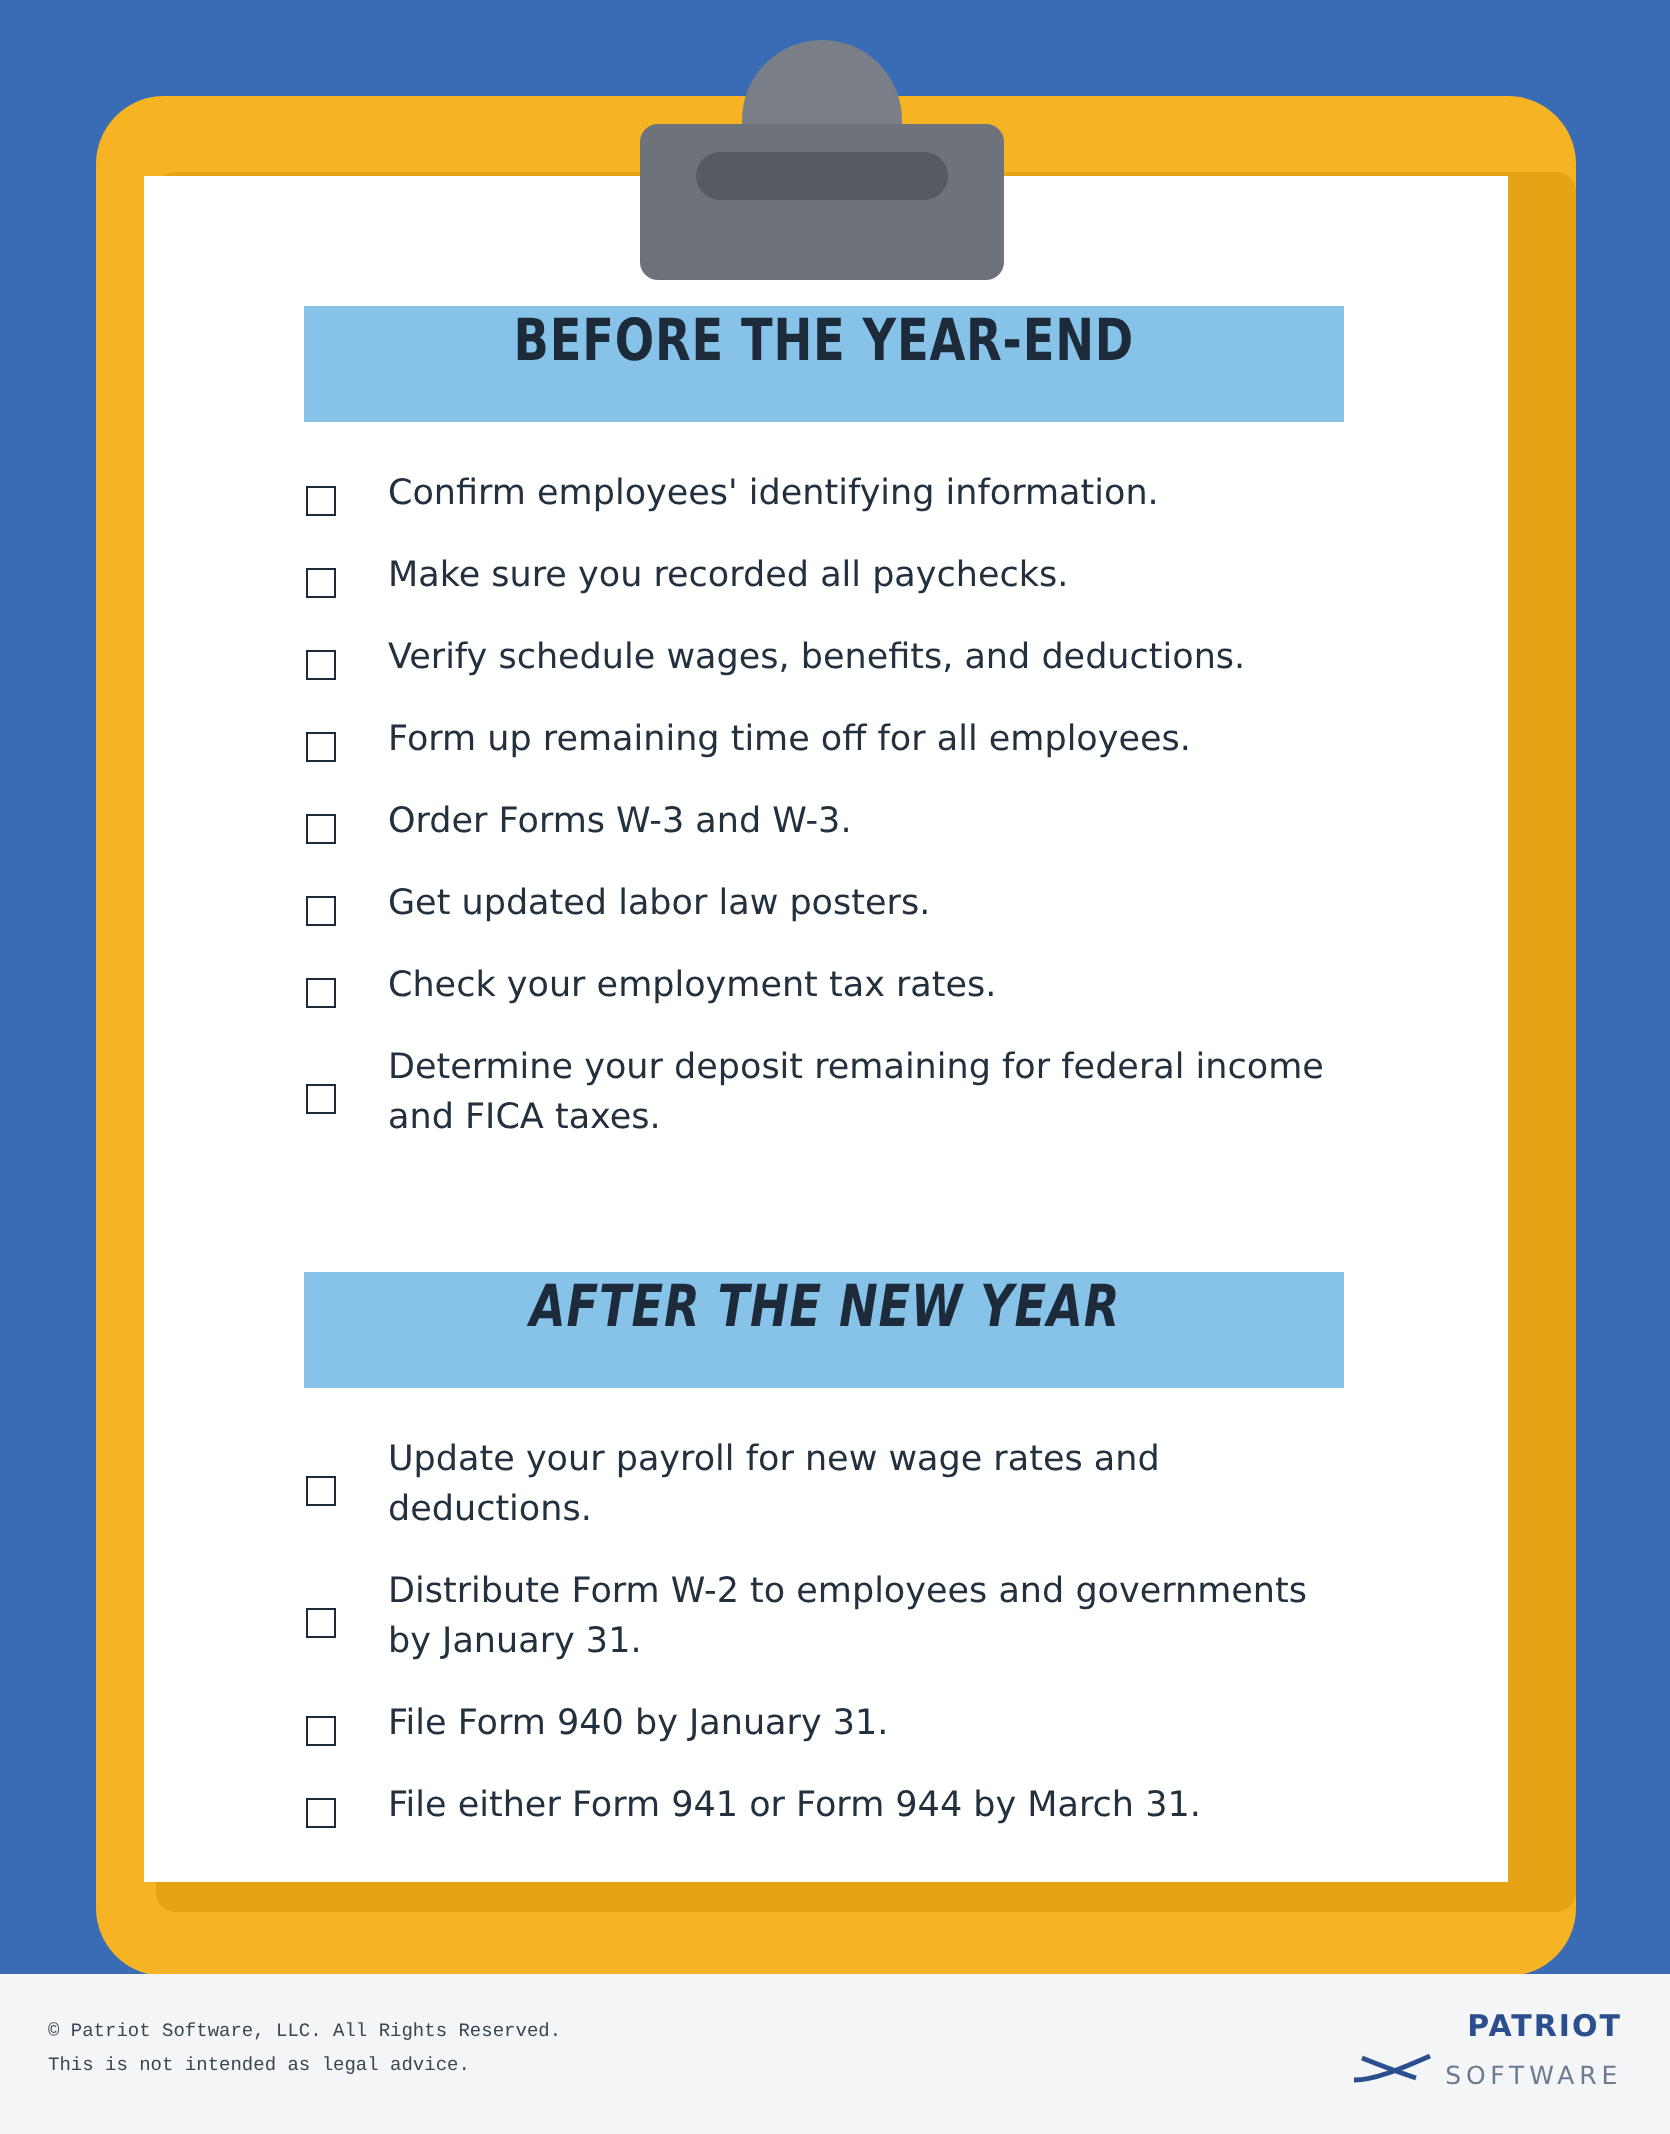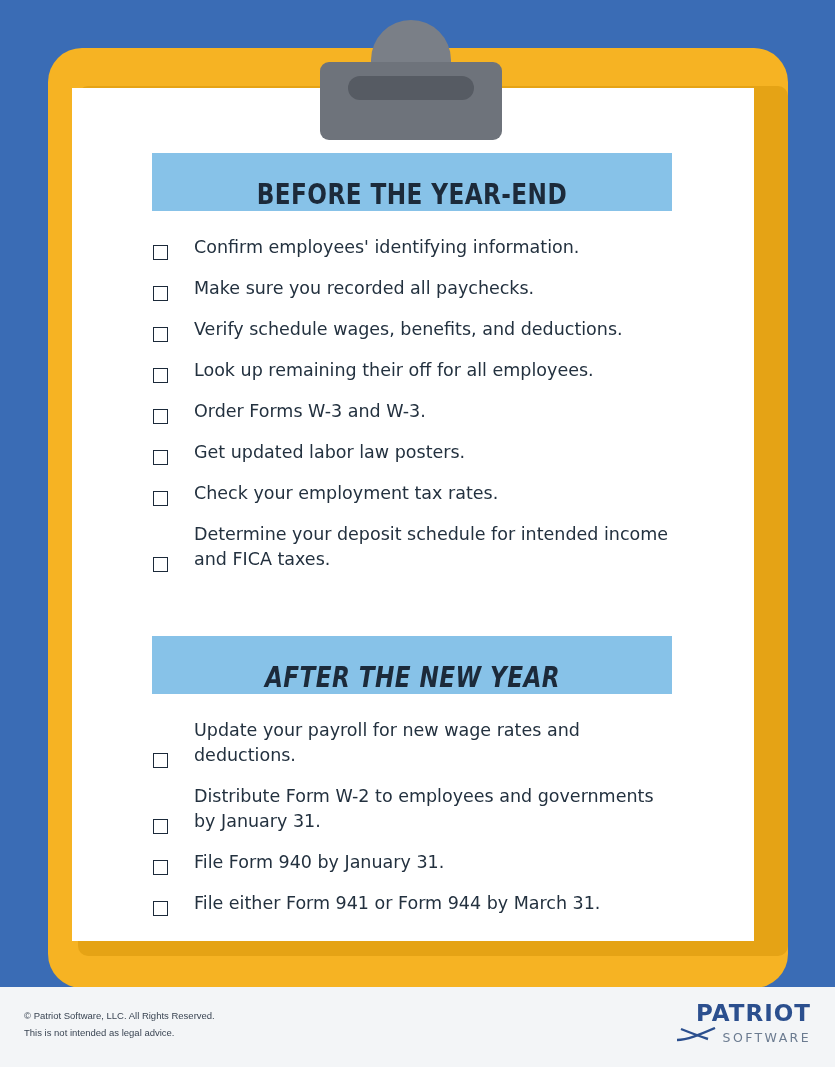--- a/index.html
+++ b/index.html
@@ -89,21 +89,21 @@
   .content {
     position: absolute;
     left: 152px;
     top: 153px;
     width: 520px;
   }
   .section-header {
     background: #87c2e8;
     height: 58px;
     display: flex;
-    align-items: flex-end;
+    align-items: flex-start;
     justify-content: center;
     margin-bottom: 24px;
   }
   .section-header .title {
     font-family: "DejaVu Sans", sans-serif;
     font-weight: bold;
     font-size: 29px;
     letter-spacing: 0.5px;
     color: #1c2a3a;
     text-transform: uppercase;
@@ -111,21 +111,21 @@
     transform-origin: center;
     white-space: nowrap;
   }
   .list {
     margin: 0;
     padding: 0;
     list-style: none;
   }
   .list li {
     display: flex;
-    align-items: flex-end;
+    align-items: center;
     margin-bottom: 16px;
   }
   .checkbox {
     flex: 0 0 auto;
     width: 13px;
     height: 13px;
     border: 1.6px solid #1c2a3a;
     margin-top: 5px;
     margin-right: 26px;
     margin-left: 1px;
@@ -154,35 +154,35 @@
     width: 835px;
     height: 80px;
     background: #f3f5f7;
   }
   .footer-text {
     position: absolute;
     left: 24px;
     top: 20px;
   }
   .footer-line {
-    font-family: Liberation Sans, sans-serif;
+    font-family: Liberation Mono, monospace;
     font-size: 9.5px;
     color: #3a4553;
     line-height: 17px;
   }
   .logo {
     position: absolute;
     right: 24px;
     top: 14px;
     text-align: right;
   }
   .logo-main {
     font-family: "DejaVu Sans", sans-serif;
     font-weight: bold;
-    font-size: 23px;
+    font-size: 15px;
     letter-spacing: 1px;
     color: #2b4f8e;
     line-height: 24px;
   }
   .logo-sub-row {
     display: flex;
     align-items: center;
     justify-content: center;
     margin-top: 2px;
   }
@@ -225,37 +225,37 @@
       <li>
         <span class="checkbox"></span>
         <span class="item-text">Make sure you recorded all paychecks.</span>
       </li>
       <li>
         <span class="checkbox"></span>
         <span class="item-text">Verify schedule wages, benefits, and deductions.</span>
       </li>
       <li>
         <span class="checkbox"></span>
-        <span class="item-text">Look up remaining their off for all employees.</span>
+        <span class="item-text">Form up remaining time off for all employees.</span>
       </li>
       <li>
         <span class="checkbox"></span>
         <span class="item-text">Order Forms W-3 and W-3.</span>
       </li>
       <li>
         <span class="checkbox"></span>
         <span class="item-text">Get updated labor law posters.</span>
       </li>
       <li>
         <span class="checkbox"></span>
         <span class="item-text">Check your employment tax rates.</span>
       </li>
       <li>
         <span class="checkbox"></span>
-        <span class="item-text">Determine your deposit schedule for intended income and FICA taxes.</span>
+        <span class="item-text">Determine your deposit remaining for federal income and FICA taxes.</span>
       </li>
     </ul>
 
     <div class="gap"></div>
 
     <div class="section-header section-two">
       <div class="title">AFTER THE NEW YEAR</div>
     </div>
     <ul class="list">
       <li>

